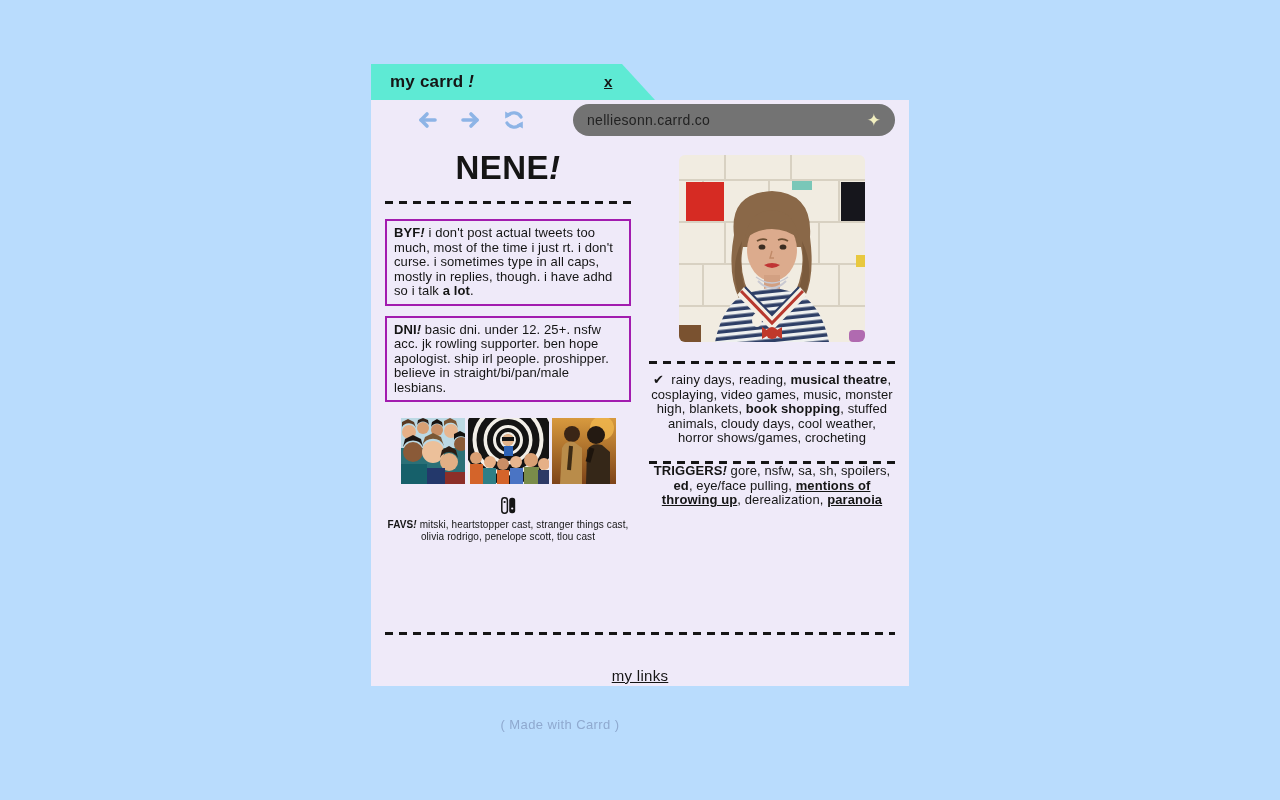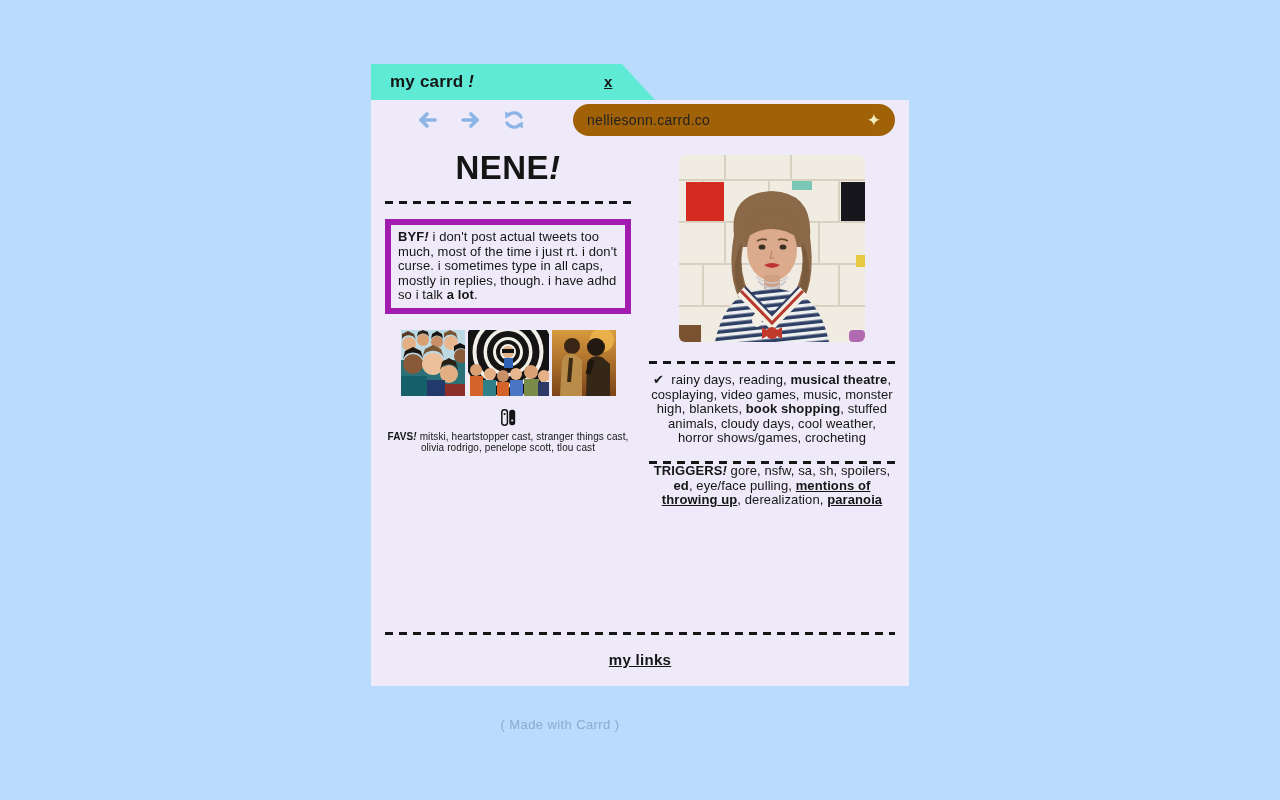--- a/index.html
+++ b/index.html
@@ -35,60 +35,60 @@
   }
 
   
   .toolbar{position:absolute;left:0;top:0;width:538px;height:40px;}
   .nav-btn{position:absolute;top:10px;width:24px;height:20px;background:none;border:none;padding:0;cursor:pointer;}
   .nav-back{left:44px;}
   .nav-fwd{left:88px;}
   .nav-refresh{left:131px;}
   .url-bar{
     position:absolute;left:202px;top:4px;width:322px;height:32px;
-    background:#a16207;border:none;border-radius:16px;
+    background:#737373;border:none;border-radius:16px;
     display:flex;align-items:center;box-sizing:border-box;padding:0 14px;
   }
   .url-text{font-size:14px;letter-spacing:.3px;color:#222;flex:1;}
   .url-star{font-size:17px;color:#f2efc0;}
 
   
   .col-left{position:absolute;left:14px;top:48px;width:246px;text-align:center;}
   .col-right{position:absolute;left:278px;top:48px;width:246px;text-align:center;}
 
   .page-title{font-size:33px;font-weight:800;letter-spacing:.5px;line-height:36px;margin-top:2px;}
   .subtitle{font-size:13px;font-weight:700;line-height:1.1;margin-top:7px;letter-spacing:.2px;}
 
   .dashline{
     height:3px;margin-top:15px;
     background:repeating-linear-gradient(90deg,#161616 0 8px,transparent 8px 14px);
   }
 
   .infobox{
-    border:6px solid #a21caf;margin-top:15px;
+    border:2px solid #a21caf;margin-top:15px;
     padding:5px 7px;text-align:left;
     font-size:13px;line-height:1.12;letter-spacing:.1px;
   }
   .infobox + .infobox{margin-top:10px;}
 
   .photo-strip{margin-top:16px;display:flex;justify-content:center;gap:3px;}
   .photo-strip svg{display:block;}
 
   .switch-wrap{margin-top:13px;height:17px;}
   .favs{font-size:10px;line-height:1.12;margin-top:5px;letter-spacing:.1px;}
 
   .profile-photo{margin-top:7px;}
   .likes{font-size:13px;line-height:1.12;margin-top:9px;letter-spacing:.1px;}
   .dislikes{font-size:13px;line-height:1.12;margin-top:4px;letter-spacing:.1px;}
   .triggers{font-size:13px;line-height:1.14;margin-top:0;letter-spacing:.1px;text-align:center;}
 
   .window-footer{position:absolute;left:14px;top:532px;width:510px;text-align:center;}
   .my-links{
-    display:inline-block;margin-top:16px;
-    font-size:15px;font-weight:700;text-decoration:underline;
+    display:inline-block;margin-top:32px;
+    font-size:15px;font-weight:400;text-decoration:underline;
     color:#151515;cursor:pointer;letter-spacing:.3px;
   }
 
   .credit{
     position:absolute;left:0;top:717px;width:1120px;text-align:center;
     font-size:13px;color:#8fa9cf;letter-spacing:.4px;cursor:pointer;
   }
 </style>
 </head>
 <body>
@@ -125,20 +125,21 @@
       <span class="url-text">nelliesonn.carrd.co</span>
       <span class="url-star">✦</span>
     </div>
   </div>
 
   <div class="col-left">
     <div class="page-title"><span class="b">NENE</span><span class="b i">!</span></div>
     <div class="dashline"></div>
 
     <div class="infobox"><span class="b">BYF</span><span class="b i">!</span><span> i don't post actual tweets too much, most of the time i just rt. i don't curse. i sometimes type in all caps, mostly in replies, though. i have adhd so i talk </span><span class="b">a lot</span><span>.</span></div>
+    <div class="infobox"><span class="b">DNI</span><span class="b i">!</span><span> basic dni. under 12. 25+. nsfw acc. jk rowling supporter. ben hope apologist. ship irl people. proshipper. believe in straight/bi/pan/male lesbians.</span></div>
 
     <div class="photo-strip">
 
       <svg width="64" height="66" viewBox="0 0 64 66">
         <rect width="64" height="66" fill="#bcd9e4"></rect>
         <rect y="30" width="64" height="36" fill="#2a7077"></rect>
         <circle cx="8" cy="14" r="7" fill="#e6b087"></circle>
           <path d="M1 9a8 8 0 0 1 14 1l-2-6-6-3-6 3z" fill="#5a3a22"></path>
         <circle cx="22" cy="10" r="6" fill="#d9a074"></circle>
           <path d="M16 7a7 7 0 0 1 12 0l-1-5-5-2-5 2z" fill="#2e2018"></path>

